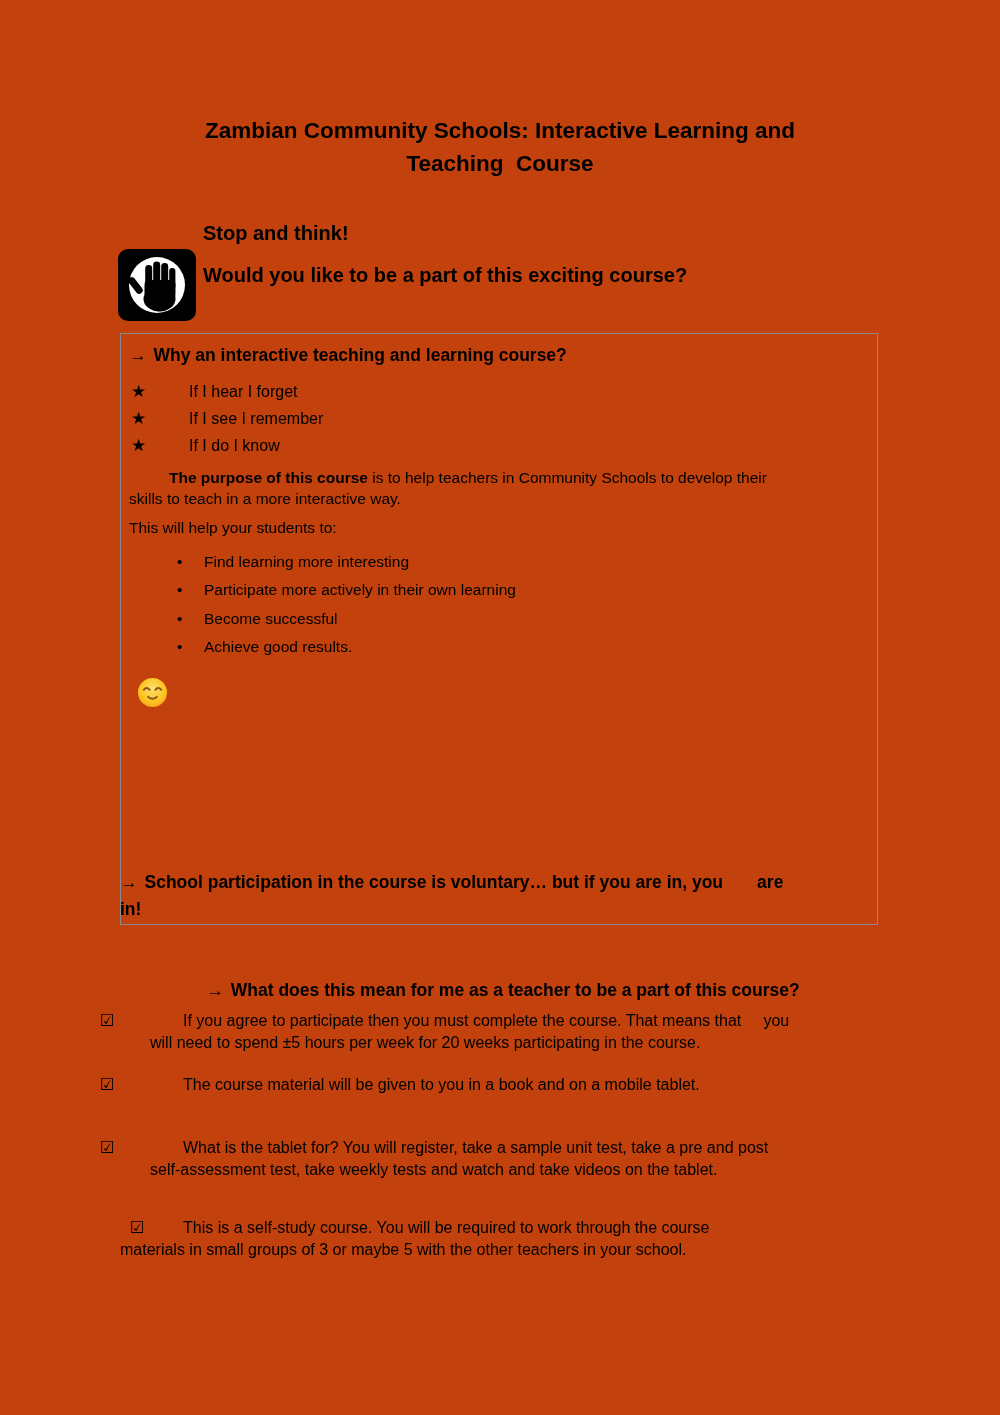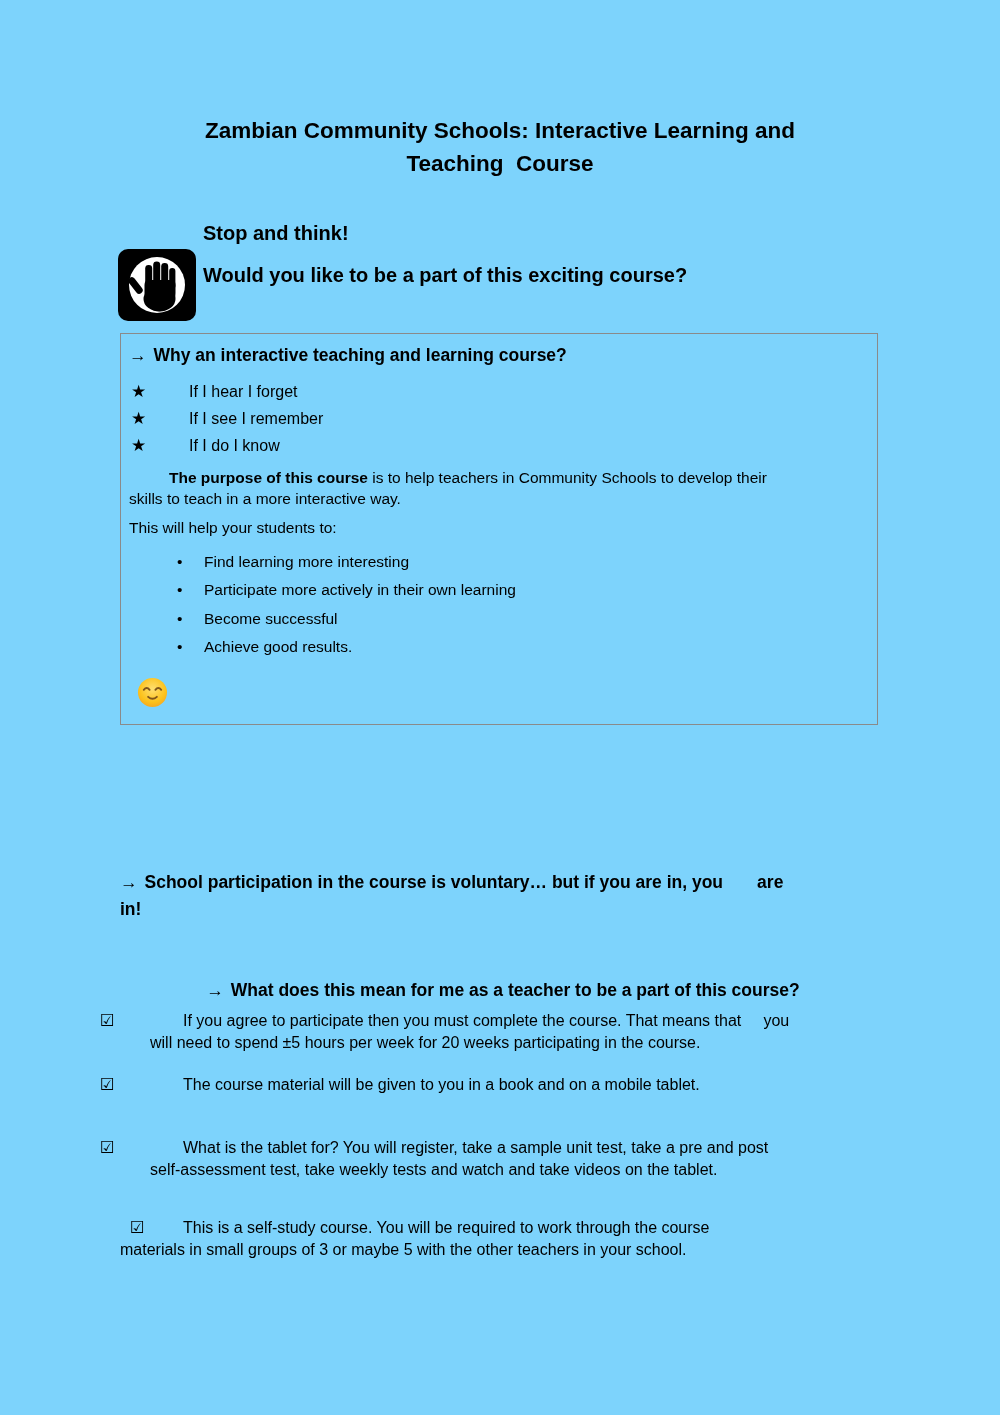--- a/index.html
+++ b/index.html
@@ -1,41 +1,41 @@
 <!DOCTYPE html>
 <html><head>
 <meta charset="utf-8">
 <style>
   * { margin:0; padding:0; box-sizing:border-box; }
   html,body { background:#ffffff; }
   .page {
     position:relative;
     width:1000px; height:1415px;
-    background:#7dd3fc;
+    background:#c2410c;
     font-family:"Liberation Sans","DejaVu Sans",sans-serif;
     color:#000000;
     overflow:hidden;
   }
   .pre { white-space:pre-wrap; }
 
   
   .doc-title {
     position:absolute; left:0; top:114px; width:1000px;
     text-align:center; font-size:22.5px; font-weight:700; line-height:33px;
     white-space:pre-wrap;
   }
 
   
   .stop-icon-wrap { position:absolute; left:118px; top:249px; width:78px; height:72px; }
   .stop-text { position:absolute; left:203px; top:222px; font-size:20px; font-weight:700; line-height:22px; }
   .stop-line2 { margin-top:20px; }
 
   
   .why-box {
-    position:absolute; left:120px; top:333px; width:758px; height:392px;
+    position:absolute; left:120px; top:333px; width:758px; height:592px;
     border:1px solid #8a8a8a; padding:10px 14px 0 8px;
   }
   .box-heading { font-size:17.5px; font-weight:700; line-height:23px; }
   .arrow-glyph { display:inline-block; margin-right:7px; }
   .star-list { margin-top:11px; }
   .star-row { font-size:16px; line-height:27px; }
   .star-glyph { display:inline-block; width:60px; font-size:17px; padding-left:2px; }
   .purpose { margin-top:9px; font-size:15.5px; line-height:20.5px; white-space:pre-wrap; }
   .purpose b { font-weight:700;margin-left:40px; }
   .help-intro { margin-top:9px; font-size:15.5px; line-height:20.5px; }

